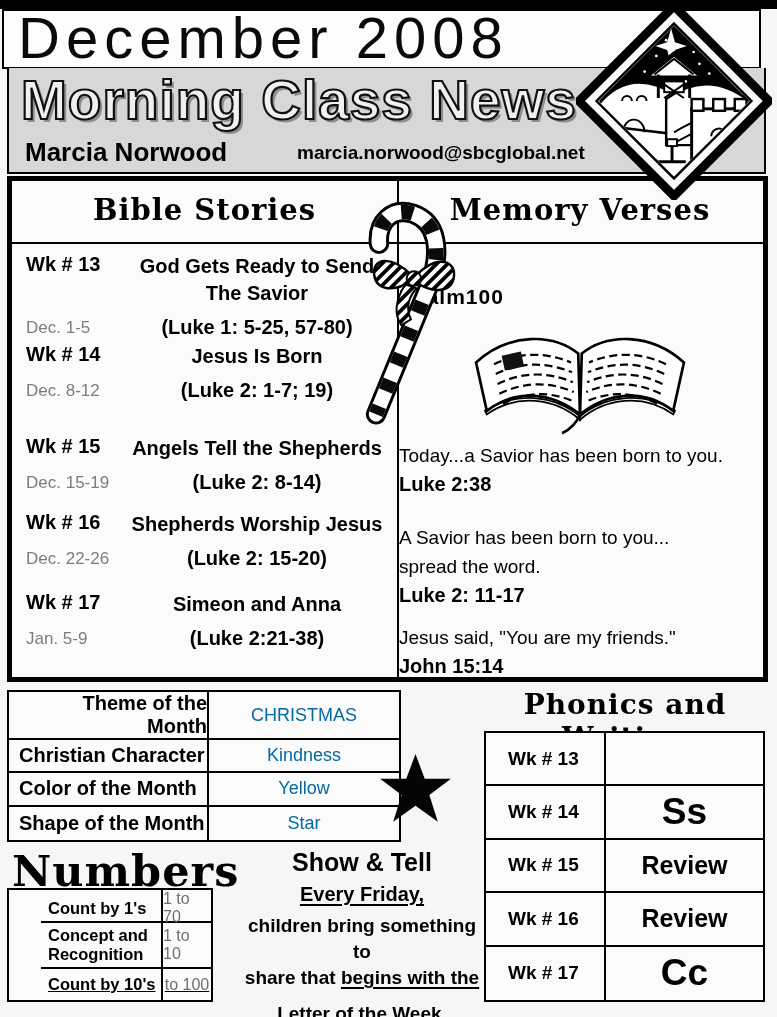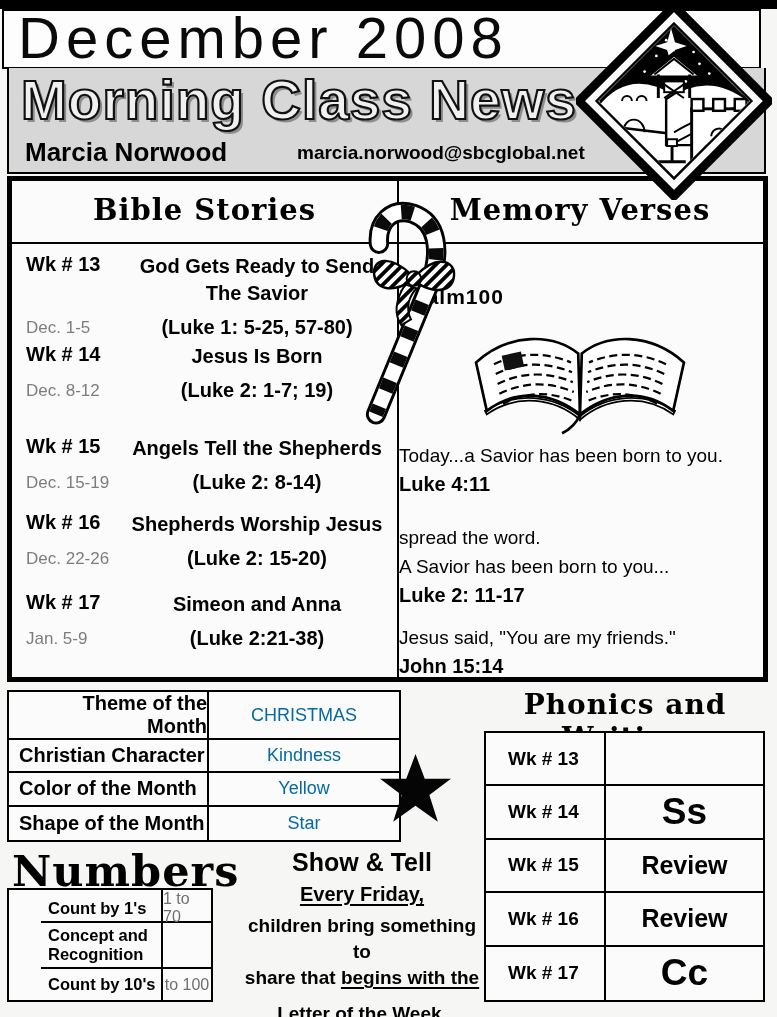--- a/index.html
+++ b/index.html
@@ -60,21 +60,21 @@
   .prow:last-child{border-bottom:none;}
   .pweek{font-weight:700;font-size:19px;display:flex;align-items:center;padding-left:22px;
          border-right:2px solid #000;}
   .pletter{display:flex;align-items:center;justify-content:center;font-weight:700;}
   .pletter.big{font-size:37px;} .pletter.med{font-size:25px;}
   
   .numbers-head{position:absolute;left:12px;top:846px;width:205px;text-align:center;font-size:43px;}
   .numbers-table{position:absolute;left:7px;top:888px;width:206px;height:114px;background:#fbfbfb;
                  border:2px solid #000;box-sizing:border-box;display:grid;grid-template-rows:33px 46px 31px;padding-left:32px;}
   .nrow{display:grid;grid-template-columns:122px 1fr;border-bottom:2px solid #000;}
-  .nrow:last-child{border-bottom:none;}
+  .nrow:last-child{border-bottom:none;text-decoration:underline;}
   .nlabel{font-weight:700;font-size:16.5px;line-height:19px;padding-left:7px;display:flex;
           align-items:center;border-right:2px solid #000;}
   .nvalue{display:flex;align-items:center;justify-content:center;font-size:16px;color:#6f6f6f;}
   
   .showtell{position:absolute;left:238px;top:848px;width:248px;text-align:center;}
   .st-head{font-size:25px;font-weight:700;}
   .st-line{font-size:19px;font-weight:700;line-height:26px;}
   .st-line1{font-size:20px;margin:4px 0 6px;}
   .st-line4{margin-top:10px;}
   .u{text-decoration:underline;text-decoration-thickness:2px;text-underline-offset:3px;}
@@ -203,25 +203,25 @@
             <path d="M224,57 Q183,37 139,55"></path>
           <path d="M222,68 Q181,48 138,66"></path>
             <path d="M220,79 Q179,59 137,77"></path>
             <path d="M216,90 Q176,70 136,88"></path>
         </g>
         <rect x="44" y="34" width="22" height="17" fill="#111" transform="rotate(-12 55 42)"></rect>
         <path d="M130,102 C126,112 120,118 110,123" fill="none" stroke="#000" stroke-width="3"></path>
       </svg>
       <div class="verse1">
         <div class="v-line">Today...a Savior has been born to you.</div>
-        <div class="v-ref">Luke 4:11</div>
+        <div class="v-ref">Luke 2:38</div>
       </div>
       <div class="verse2">
+        <div class="v-line">A Savior has been born to you...</div>
         <div class="v-line">spread the word.</div>
-        <div class="v-line">A Savior has been born to you...</div>
         <div class="v-ref">Luke 2: 11-17</div>
       </div>
       <div class="verse3">
         <div class="v-line">Jesus said, "You are my friends."</div>
         <div class="v-ref">John 15:14</div>
       </div>
     </div>
   </div>
 
   <svg class="cane" viewBox="0 0 130 240">
@@ -287,20 +287,21 @@
   </div>
 
   <div class="numbers-head curly">Numbers</div>
   <div class="numbers-table">
     <div class="nrow">
       <div class="nlabel">Count by 1's</div>
       <div class="nvalue">1 to 70</div>
     </div>
     <div class="nrow">
       <div class="nlabel">Concept and Recognition</div>
+      <div class="nvalue">1 to 10</div>
     </div>
     <div class="nrow">
       <div class="nlabel">Count by 10's</div>
       <div class="nvalue">to 100</div>
     </div>
   </div>
 
   <div class="showtell">
     <div class="st-head">Show &amp; Tell</div>
     <div class="st-line st-line1 u">Every Friday,</div>

